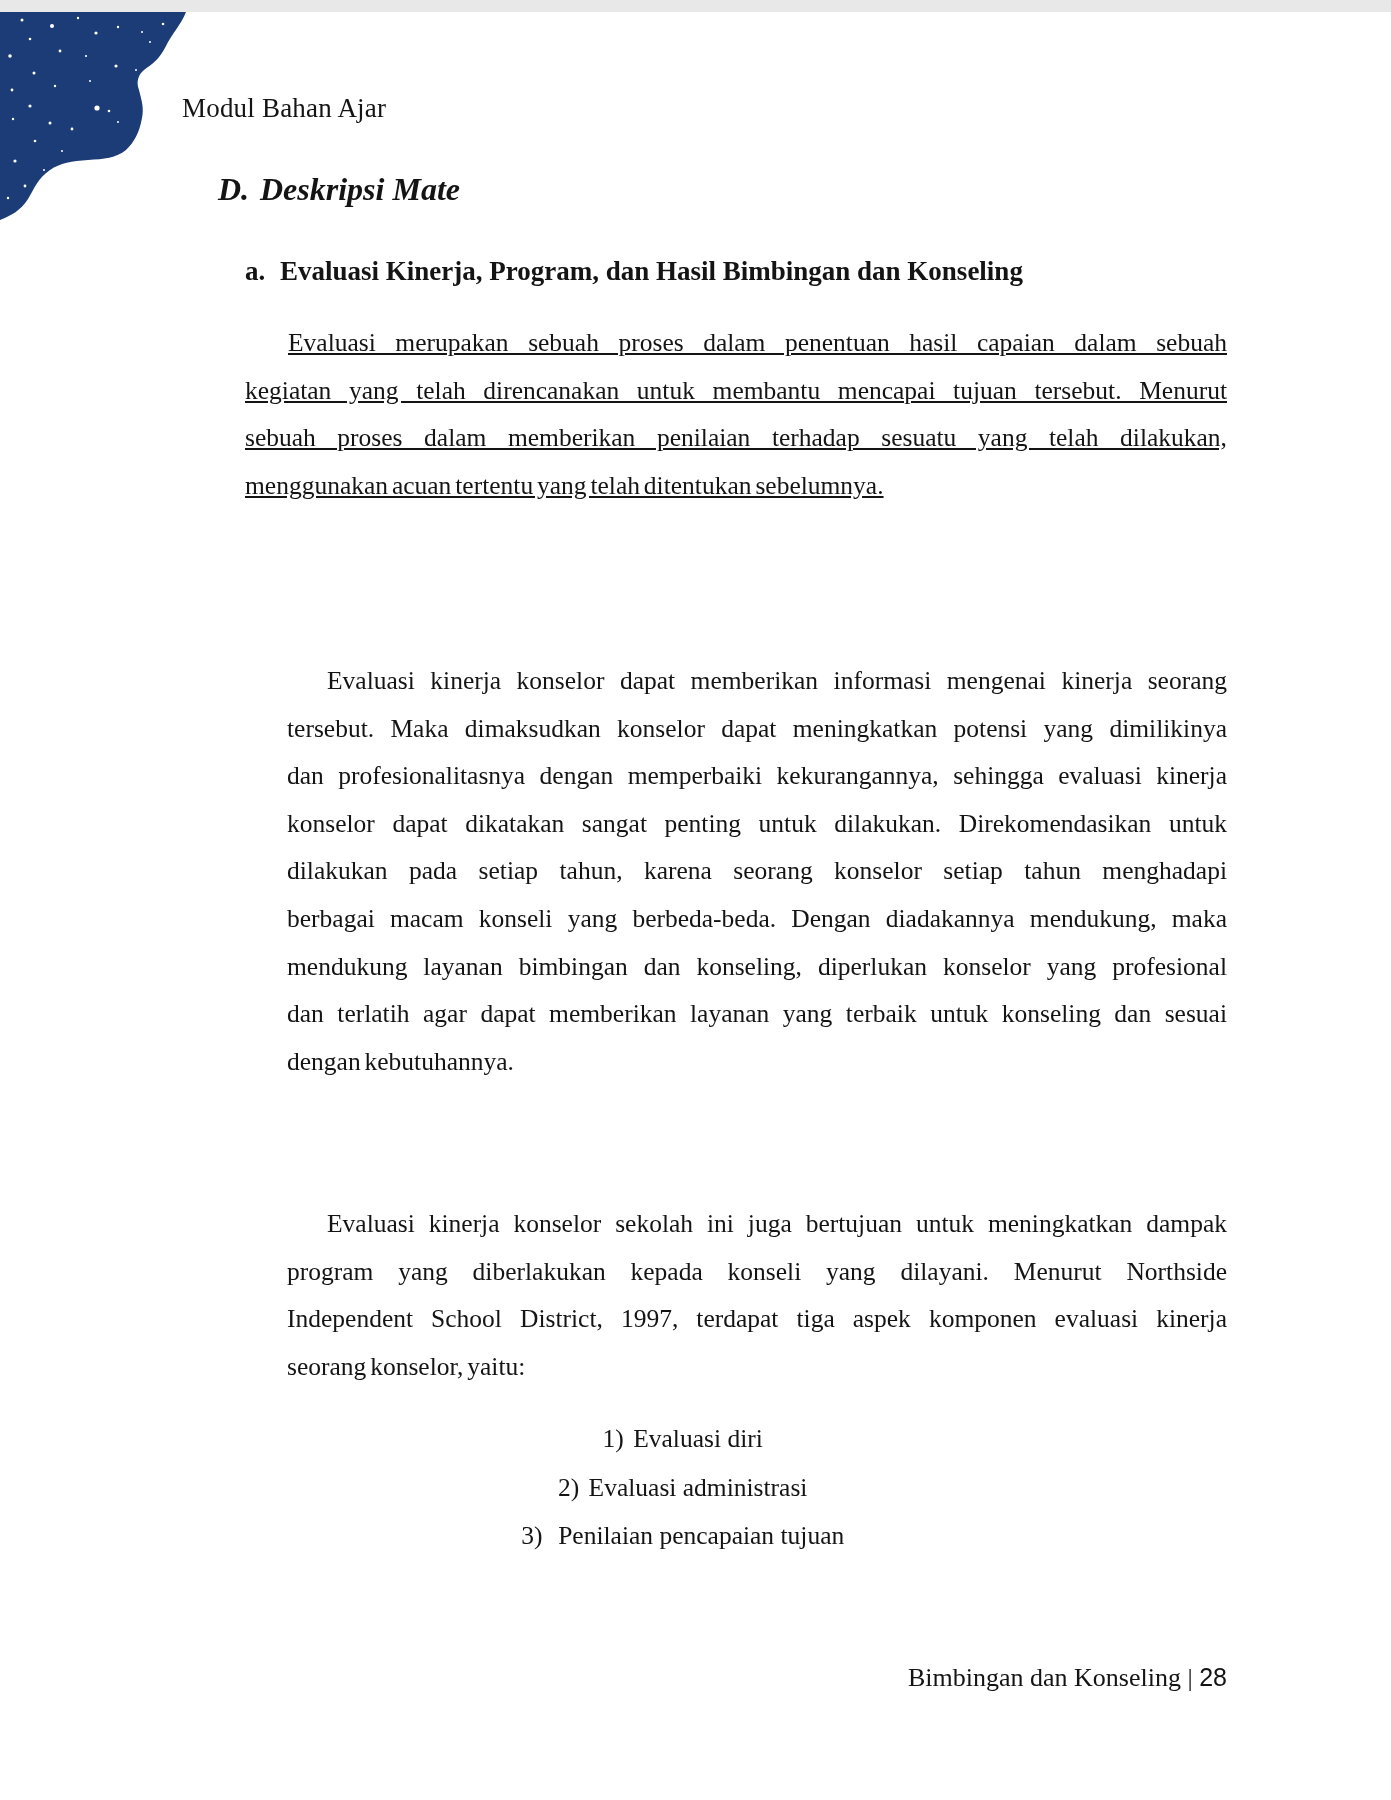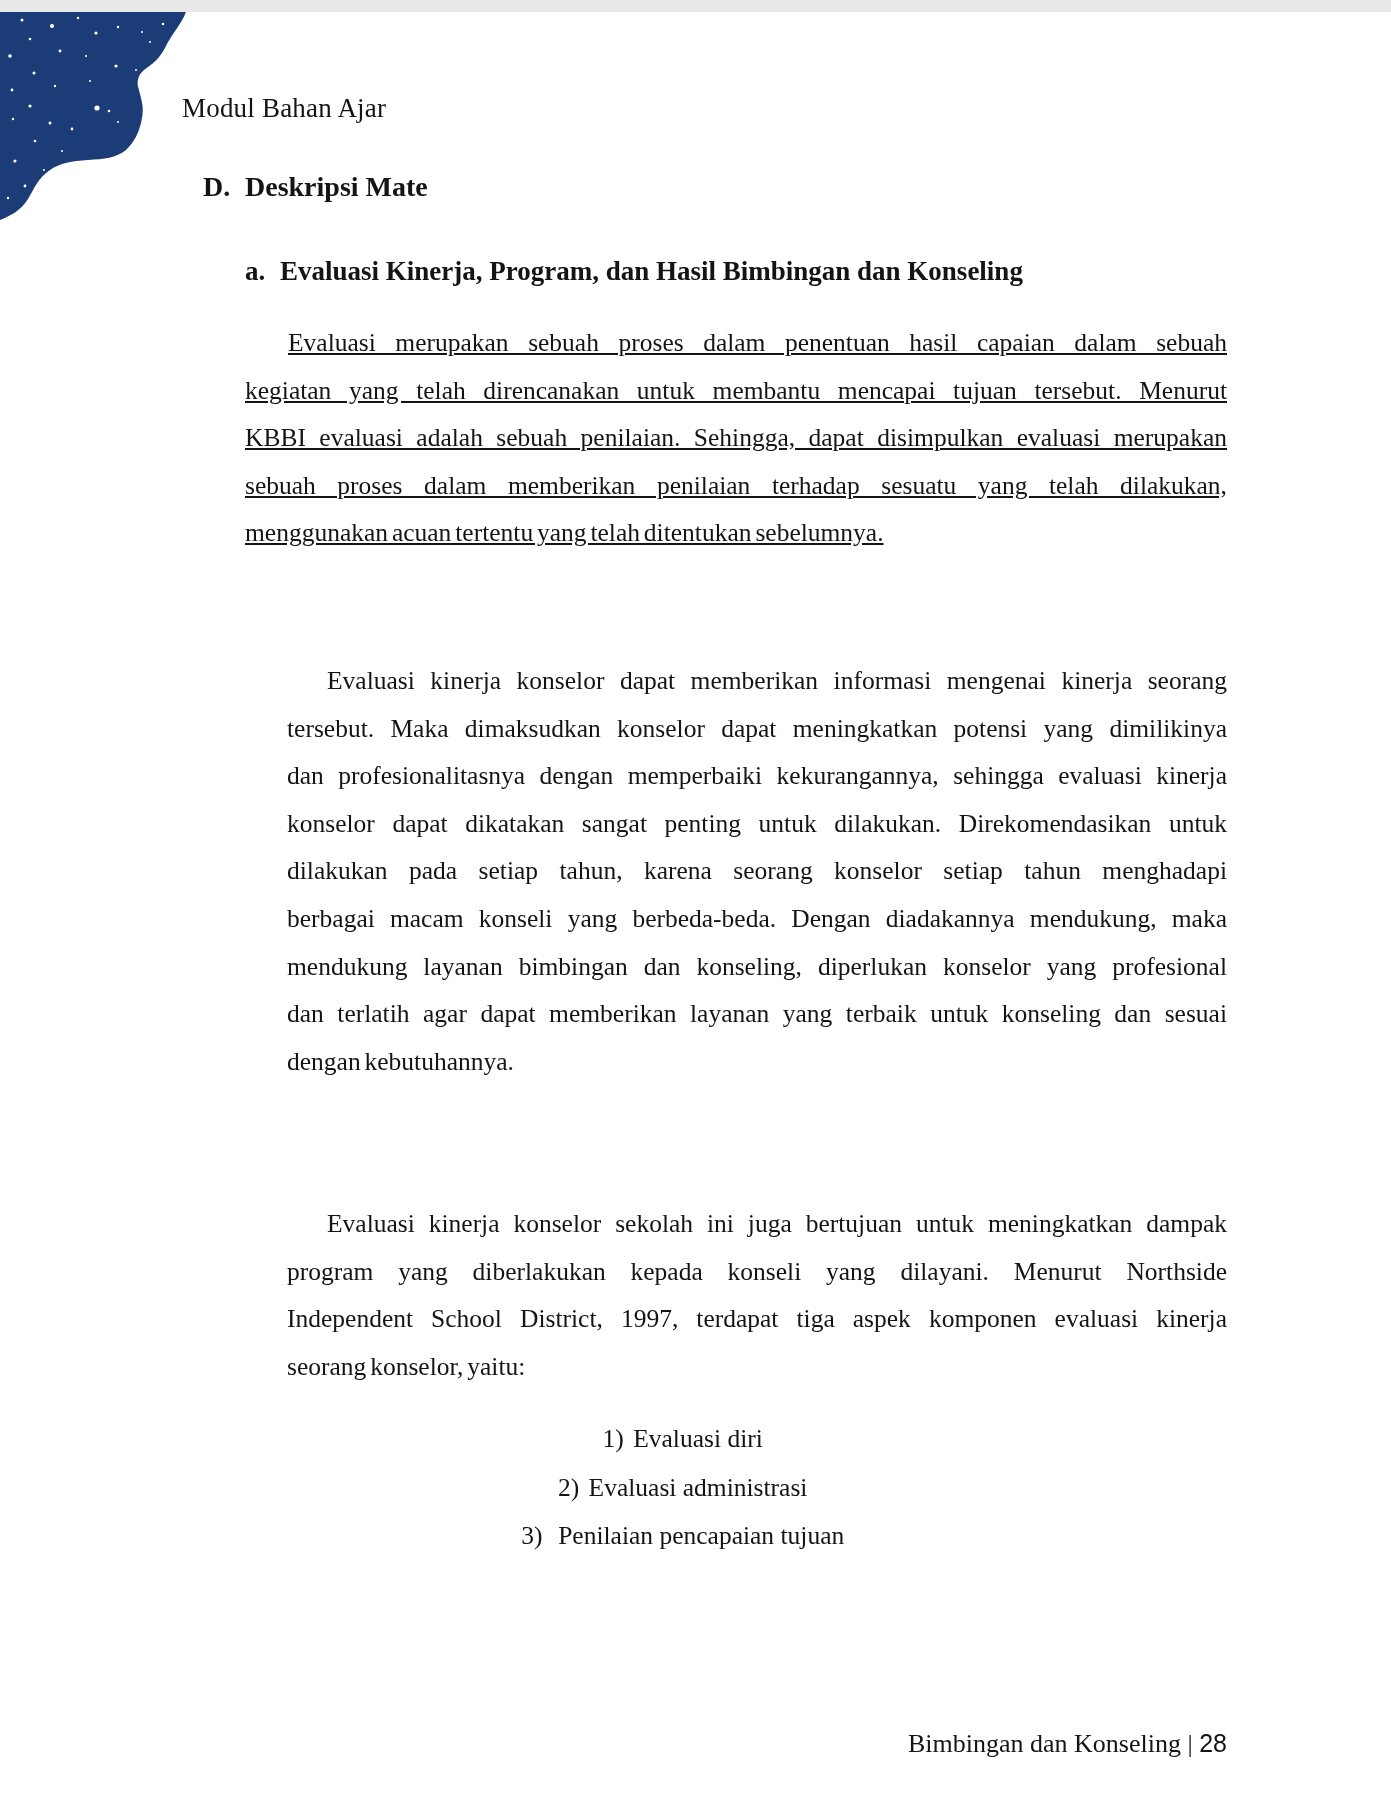--- a/index.html
+++ b/index.html
@@ -19,22 +19,22 @@
 
   
   .running-header {
     left:182px; top:80px;
     font-size:27px; line-height:1.2;
     letter-spacing:0.2px;
   }
 
   
   .heading-d {
-    left:203px; top:158px;
-    font-size:28px; font-weight:bold; line-height:1.2;
+    left:218px; top:158px;
+    font-size:32px; font-weight:bold; line-height:1.2;font-style:italic;
   }
   .heading-d .hlabel { display:inline-block; width:42px; }
   .heading-a {
     left:245px; top:243px;
     font-size:27px; font-weight:bold; line-height:1.2;
   }
   .heading-a .hlabel { display:inline-block; width:35px; }
   .heading-1 {
     left:288px; top:579px;
     font-size:26px; line-height:1.2;
@@ -56,21 +56,21 @@
   .pl-first { padding-left:var(--indent,40px); }
   .pl-last  { text-align-last:left; }
 
   
   .numbered-list { left:328px; top:1403px; width:700px; font-size:25.5px; line-height:48.5px; }
   .li-row { white-space:pre-wrap;text-align:center; }
   .li-label { display:inline-block; width:40px; }
 
   
   .page-footer {
-    right:164px; top:1716px;
+    right:164px; top:1650px;
     font-size:26px; line-height:1.2;
   }
   .page-footer .pagenum {
     font-family:"Liberation Sans","DejaVu Sans",sans-serif;
     font-size:25px;
   }
 </style>
 </head>
 <body>
 
@@ -131,21 +131,20 @@
     <span class="hlabel">D.</span><span>Deskripsi Mate</span>
   </div>
 
   <div class="abs heading-a">
     <span class="hlabel">a.</span><span>Evaluasi Kinerja, Program, dan Hasil Bimbingan dan Konseling</span>
   </div>
 
   <div class="abs para para-1">
       <div class="pl pl-first">Evaluasi merupakan sebuah proses dalam penentuan hasil capaian dalam sebuah</div>
       <div class="pl">kegiatan yang telah direncanakan untuk membantu mencapai tujuan tersebut. Menurut</div>
-      <div class="pl">KBBI evaluasi adalah sebuah penilaian. Sehingga, dapat disimpulkan evaluasi merupakan</div>
       <div class="pl">sebuah proses dalam memberikan penilaian terhadap sesuatu yang telah dilakukan,</div>
       <div class="pl pl-last">menggunakan acuan tertentu yang telah ditentukan sebelumnya.</div>
     </div>
 
 
   <div class="abs para para-2">
       <div class="pl pl-first">Evaluasi kinerja konselor dapat memberikan informasi mengenai kinerja seorang</div>
       <div class="pl">tersebut. Maka dimaksudkan konselor dapat meningkatkan potensi yang dimilikinya</div>
       <div class="pl">dan profesionalitasnya dengan memperbaiki kekurangannya, sehingga evaluasi kinerja</div>
       <div class="pl">konselor dapat dikatakan sangat penting untuk dilakukan. Direkomendasikan untuk</div>

